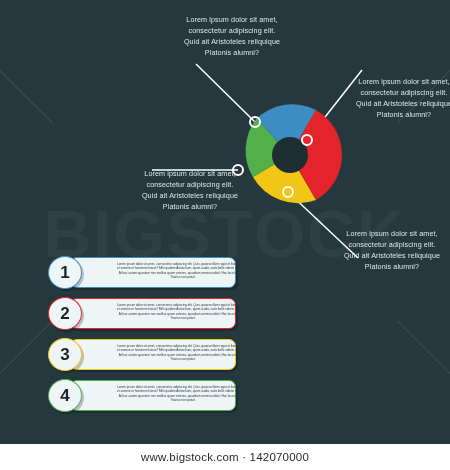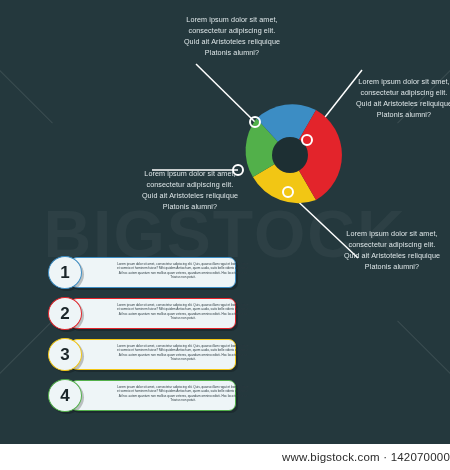--- a/index.html
+++ b/index.html
@@ -120,21 +120,21 @@
   }
 
   
   #footer{
     position:absolute;
     left:0;top:444px;
     width:450px;height:26px;
     background:#ffffff;
     display:flex;
     align-items:center;
-    justify-content:flex-end;
+    justify-content:center;
   }
   #footer .ftxt{
     font-size:11.5px;
     color:#2b2b2b;
     letter-spacing:.2px;
     font-family:"Liberation Sans", sans-serif;
   }
 </style>
 </head>
 <body>

